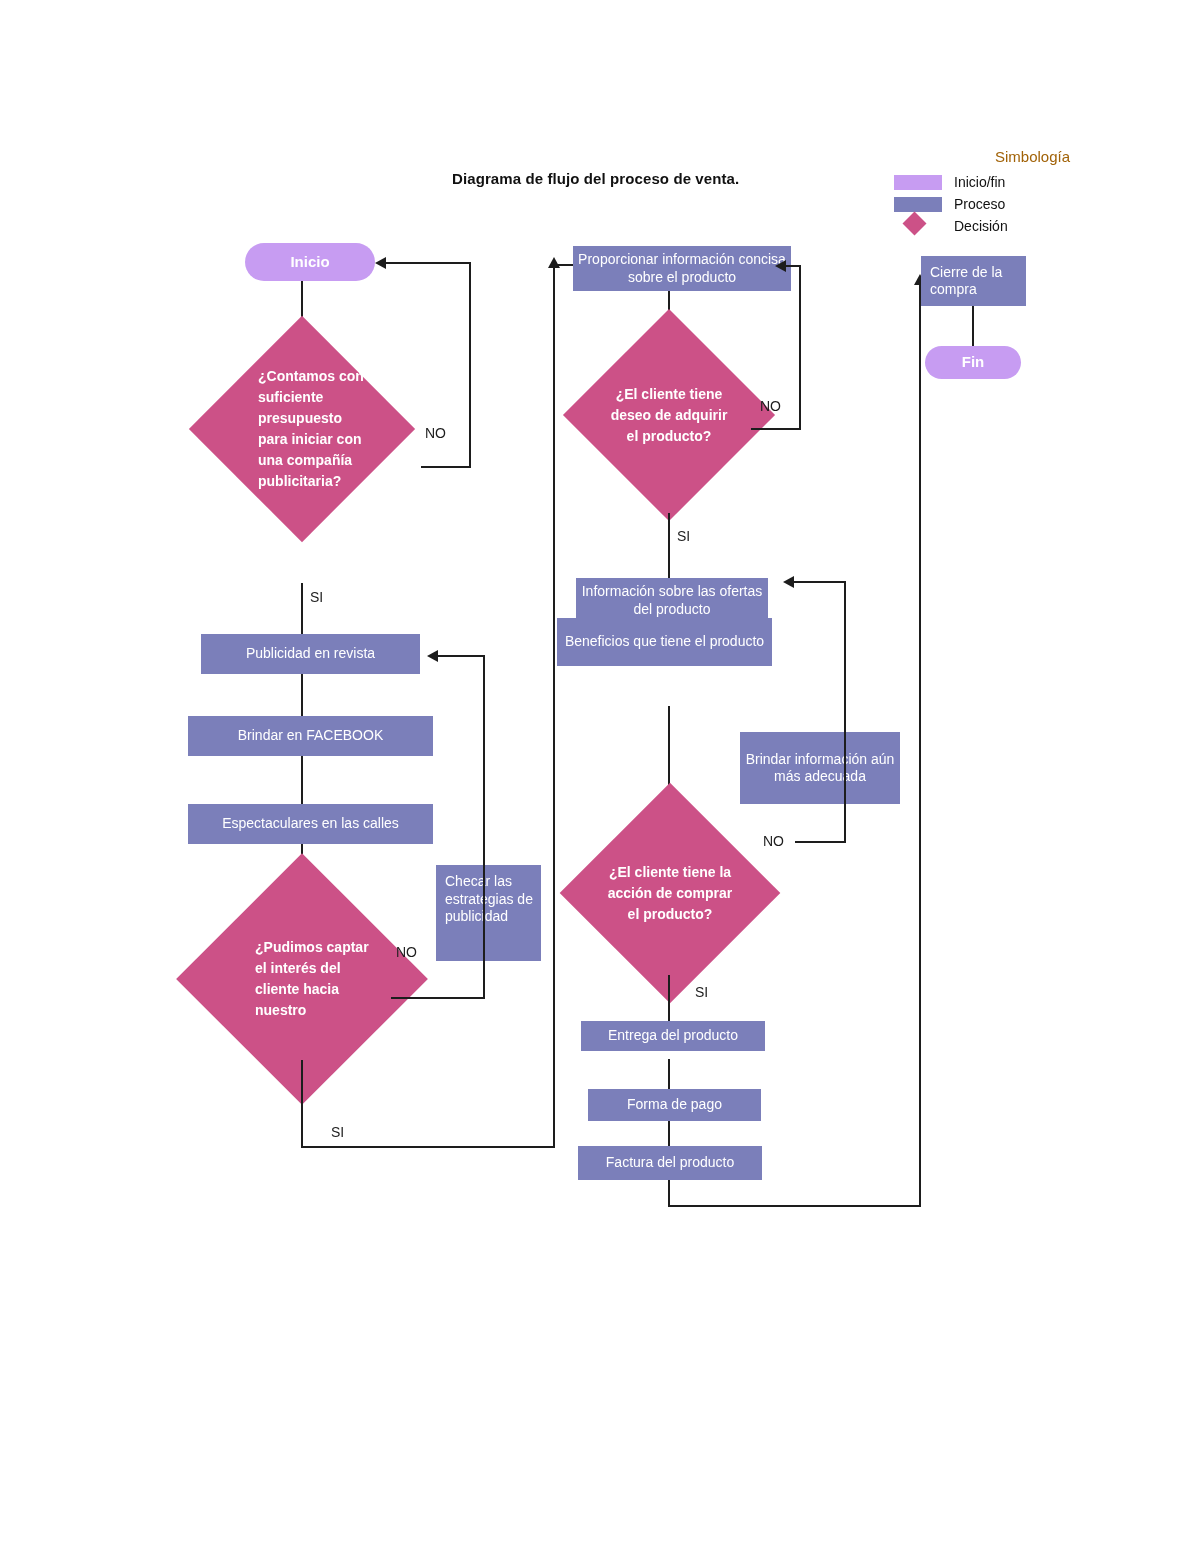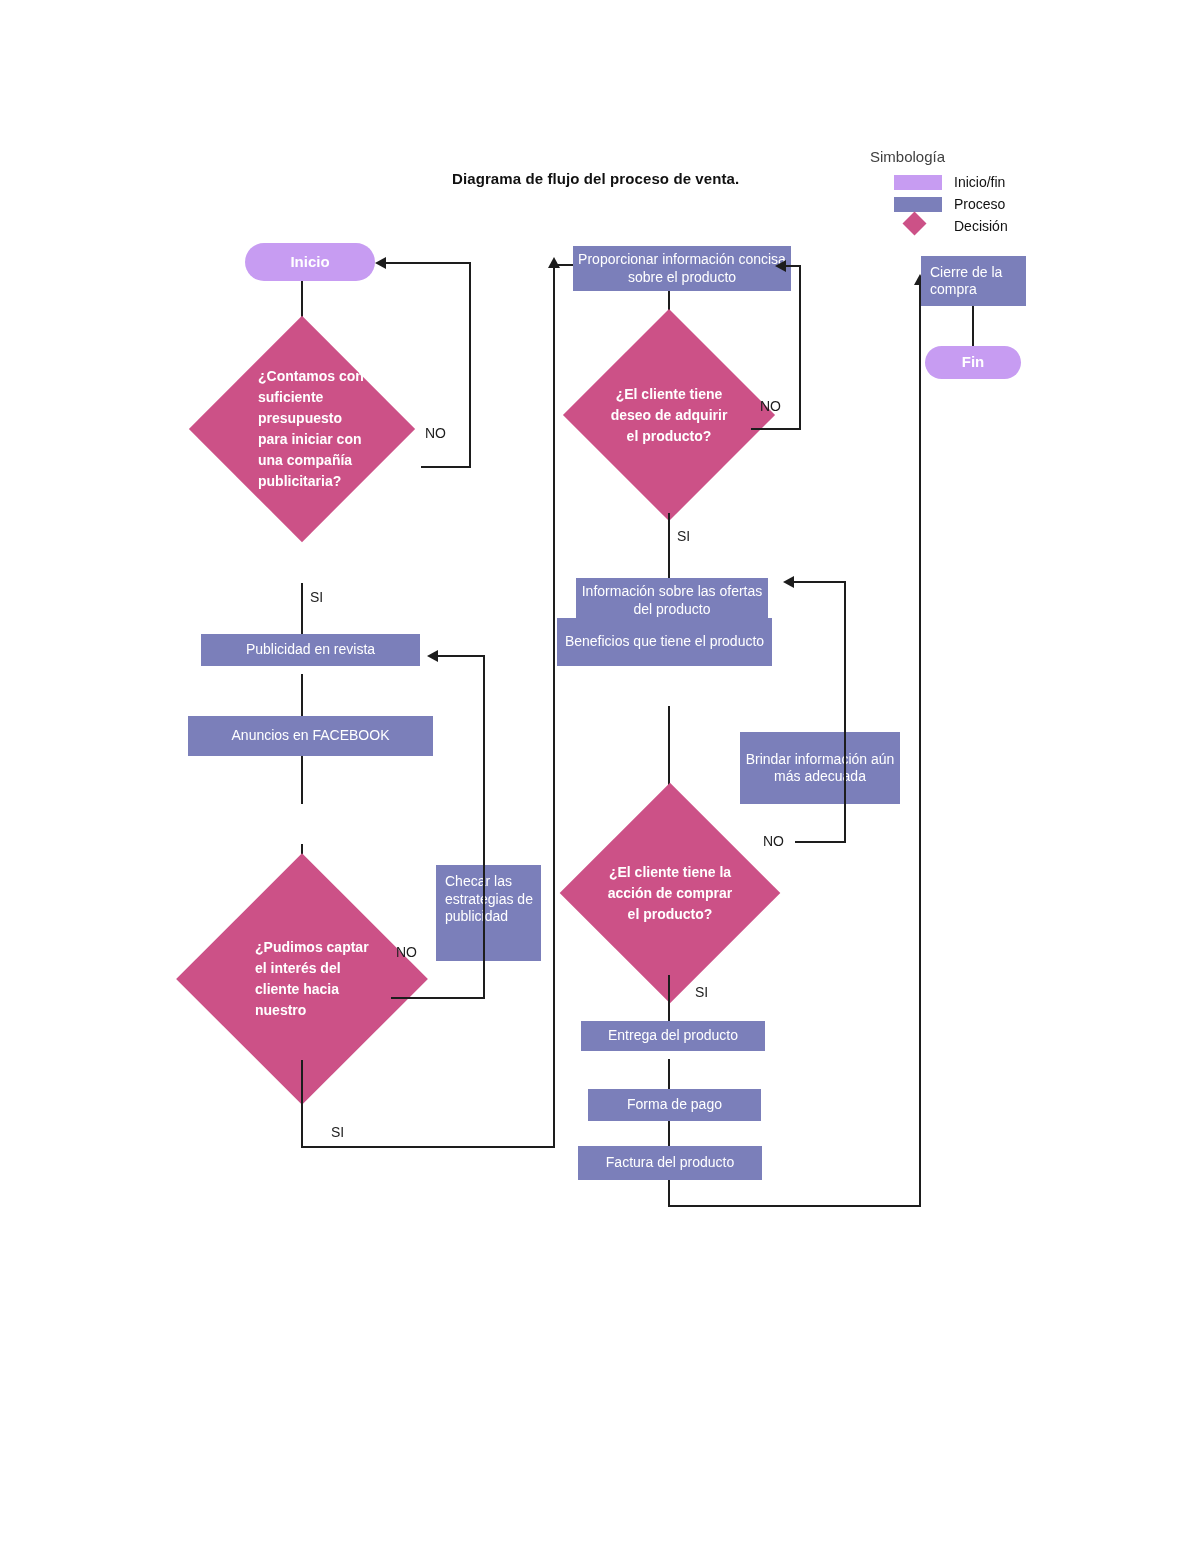--- a/index.html
+++ b/index.html
@@ -27,22 +27,22 @@
   }
   
   .legend {
     position: absolute;
     left: 880px;
     top: 148px;
     width: 190px;
   }
   .legend-title {
     font-size: 15px;
-    color: #404040;
-    text-align: left;
+    color: #a16207;
+    text-align: right;
     margin-left: -10px;
     margin-bottom: 4px;
   }
   .legend-row {
     display: flex;
     align-items: flex-end;
     height: 21px;
     margin-bottom: 1px;
   }
   .legend-swatch {
@@ -190,26 +190,27 @@
 
   <div class="ln lnh" style="left:421px; top:466px; width:50px;"></div>
   <div class="ln lnv" style="left:469px; top:262px; height:206px;"></div>
   <div class="ln lnh" style="left:382px; top:262px; width:89px;"></div>
   <div class="arrow arrow-left" style="left:375px; top:257px;"></div>
   <div class="edge-label" style="left:425px; top:425px;">NO</div>
 
   <div class="ln lnv" style="left:301px; top:583px; height:52px;"></div>
   <div class="edge-label" style="left:310px; top:589px;">SI</div>
 
-  <div class="node proc" style="left:201px; top:634px; width:219px; height:32px;">Publicidad en revista</div>
+  <div class="node proc" style="left:201px; top:634px; width:219px; height:40px;">Publicidad en revista</div>
   <div class="ln lnv" style="left:301px; top:674px; height:42px;"></div>
 
-  <div class="node proc" style="left:188px; top:716px; width:245px; height:40px;">Anuncios en FACEBOOK</div>
+  <div class="node proc" style="left:188px; top:716px; width:245px; height:40px;">Brindar en FACEBOOK</div>
   <div class="ln lnv" style="left:301px; top:756px; height:48px;"></div>
 
+  <div class="node proc" style="left:188px; top:804px; width:245px; height:40px;">Espectaculares en las calles</div>
   <div class="ln lnv" style="left:301px; top:844px; height:47px;"></div>
 
   <div class="diamond-wrap" style="left:213px; top:890px; width:178px; height:178px;">
     <div class="diamond-shape"></div>
     <div class="diamond-text left" style="padding-left:42px;">¿Pudimos captar el interés del cliente hacia nuestro</div>
   </div>
 
   <div class="ln lnh" style="left:391px; top:997px; width:93px;"></div>
   <div class="edge-label" style="left:396px; top:944px;">NO</div>
 

